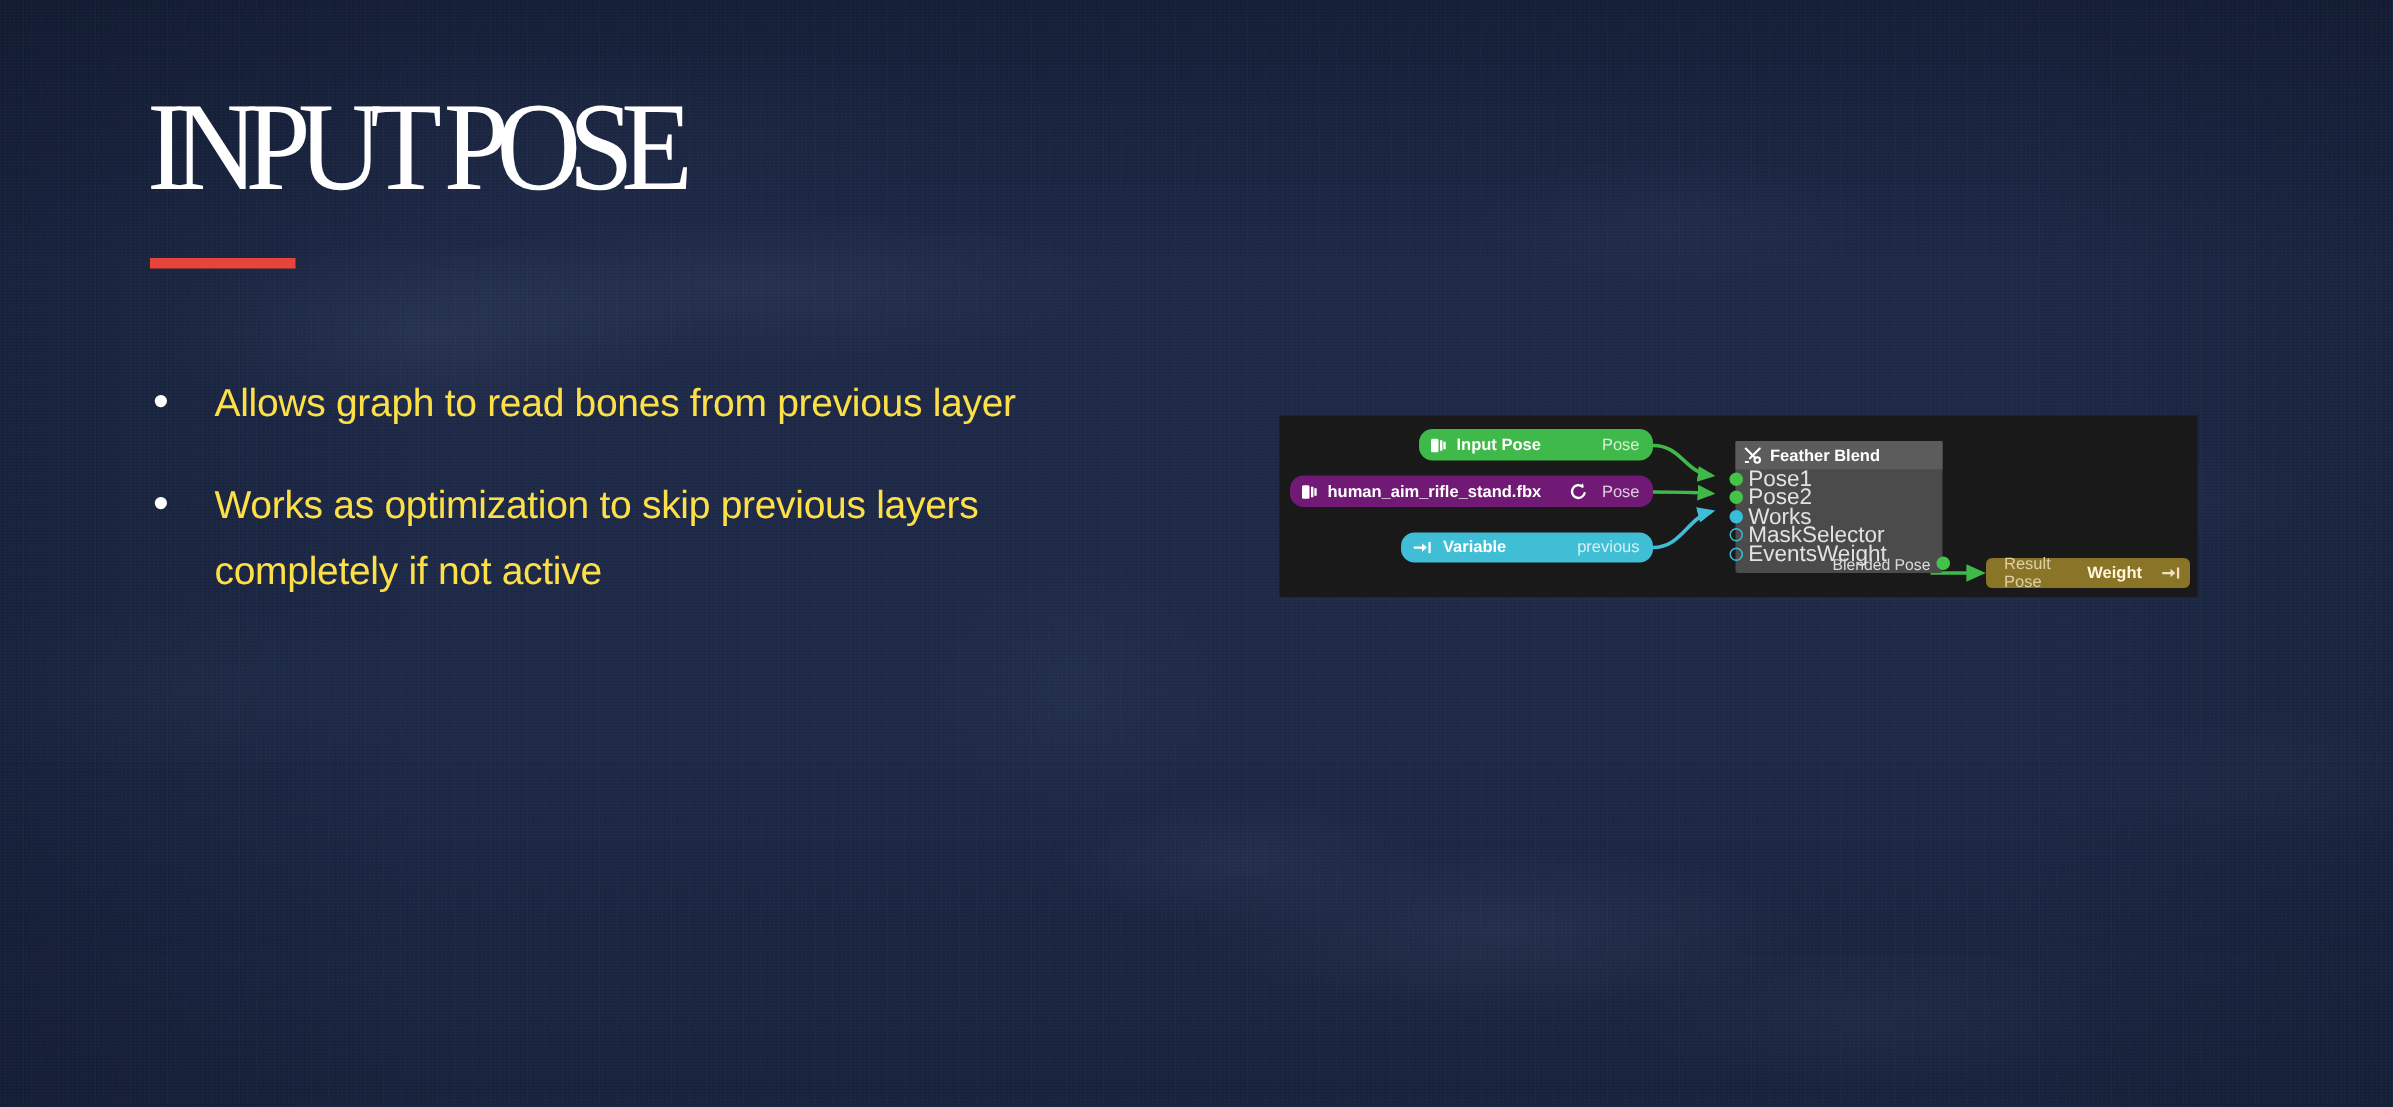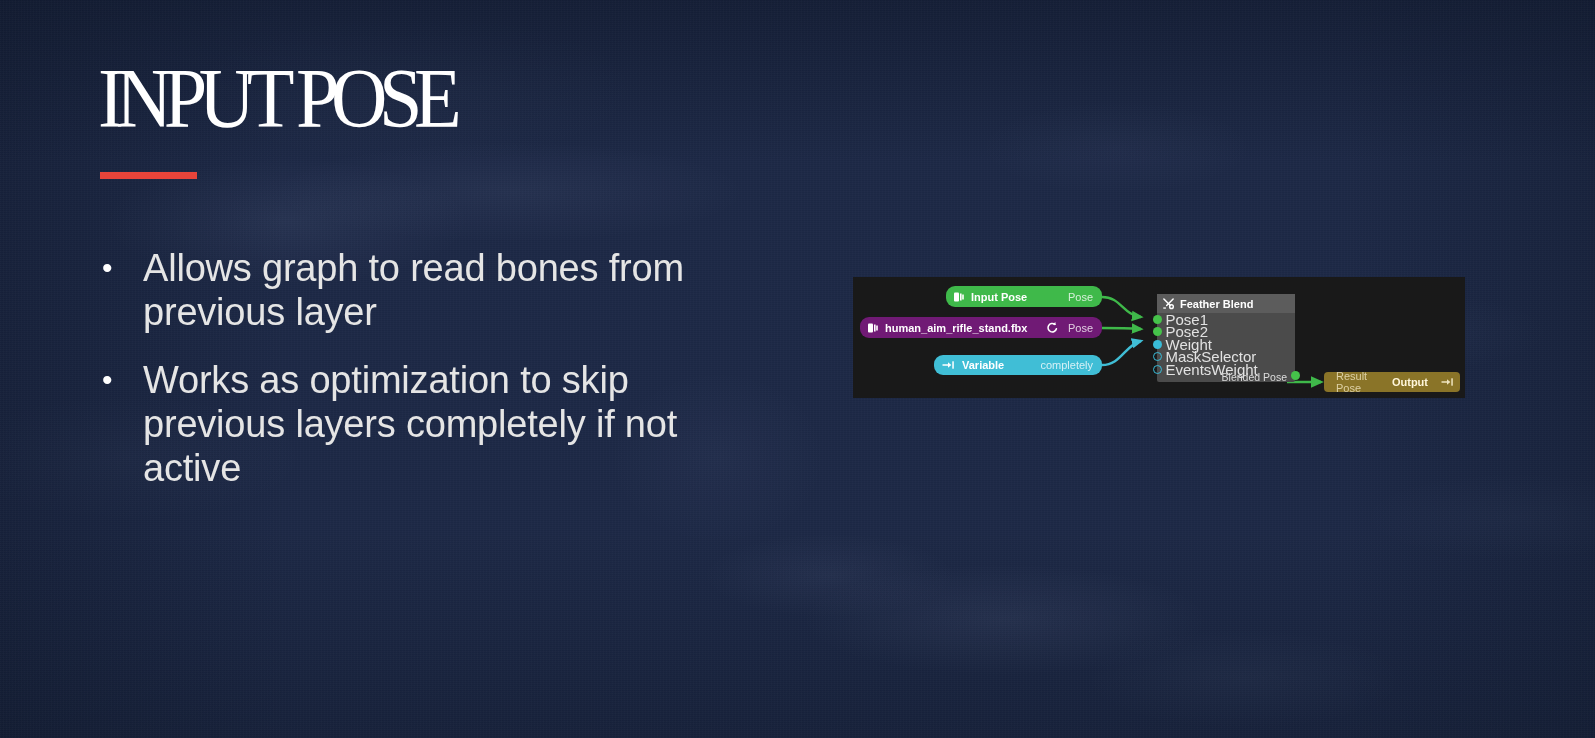--- a/index.html
+++ b/index.html
@@ -75,22 +75,22 @@
   .bullet-dot {
     width:45px;
     flex:0 0 45px;
     color:#ffffff;
     font-size:30px;
     line-height:44px;
     text-align:left;
     padding-left:4px;
   }
   .bullet-text {
-    color:#e5e5e5;
-    font-size:38px;
+    color:#fde047;
+    font-size:26px;
     line-height:44px;
     font-weight:400;
     letter-spacing:-0.2px;
   }
 
   
   #graph-panel {
     position:absolute;
     left:853px; top:277px;
     width:612px; height:121px;
@@ -288,21 +288,21 @@
     <span style="display:flex;align-items:center;gap:7px;">
       <span class="node-ico">
         <svg class="ico-svg" width="13" height="10" viewBox="0 0 13 10">
           <path d="M0.5,5 L8,5" stroke="#ffffff" stroke-width="1.5"></path>
           <path d="M6,2.2 L9.3,5 L6,7.8 z" fill="#ffffff"></path>
           <rect x="10.3" y="1.3" width="1.5" height="7.4" fill="#ffffff"></rect>
         </svg>
       </span>
       <span class="node-title">Variable</span>
     </span>
-    <span class="node-pin-label">completely</span>
+    <span class="node-pin-label">previous</span>
   </div>
 
   <div id="node-feather">
     <div id="feather-header">
       <span class="node-ico">
         <svg class="ico-svg" width="13" height="13" viewBox="0 0 14 14">
           <path d="M2,2.2 L9,9.2" stroke="#ffffff" stroke-width="1.6" stroke-linecap="round"></path>
           <path d="M12,2.2 L5,9.2" stroke="#ffffff" stroke-width="1.6" stroke-linecap="round"></path>
           <circle cx="10.2" cy="10.4" r="2.0" fill="none" stroke="#ffffff" stroke-width="1.5"></circle>
           <path d="M1.4,11.2 L4.2,11.2 L4.2,12.6 L1.4,12.6 z" fill="#ffffff"></path>
@@ -314,40 +314,40 @@
     <div class="feather-row">
       <span class="pin pin-green"></span>
       <span>Pose1</span>
     </div>
     <div class="feather-row">
       <span class="pin pin-green"></span>
       <span>Pose2</span>
     </div>
     <div class="feather-row">
       <span class="pin pin-cyan"></span>
-      <span>Weight</span>
+      <span>Works</span>
     </div>
     <div class="feather-row">
       <span class="pin pin-hollow"></span>
       <span>MaskSelector</span>
     </div>
     <div class="feather-row">
       <span class="pin pin-hollow"></span>
       <span>EventsWeight</span>
     </div>
 
     <div id="feather-out-row">
       <span>Blended Pose</span>
       <span class="pin pin-green"></span>
     </div>
   </div>
 
   <div id="node-output">
     <span class="out-result">Result Pose</span>
-    <span class="out-label">Output</span>
+    <span class="out-label">Weight</span>
     <span class="node-ico arrow-pin-ico">
       <svg class="ico-svg" width="13" height="10" viewBox="0 0 13 10">
         <path d="M0.5,5 L8,5" stroke="#efe4bf" stroke-width="1.5"></path>
         <path d="M6,2.2 L9.3,5 L6,7.8 z" fill="#efe4bf"></path>
         <rect x="10.3" y="1.3" width="1.5" height="7.4" fill="#efe4bf"></rect>
       </svg>
     </span>
   </div>
 </div>
 

